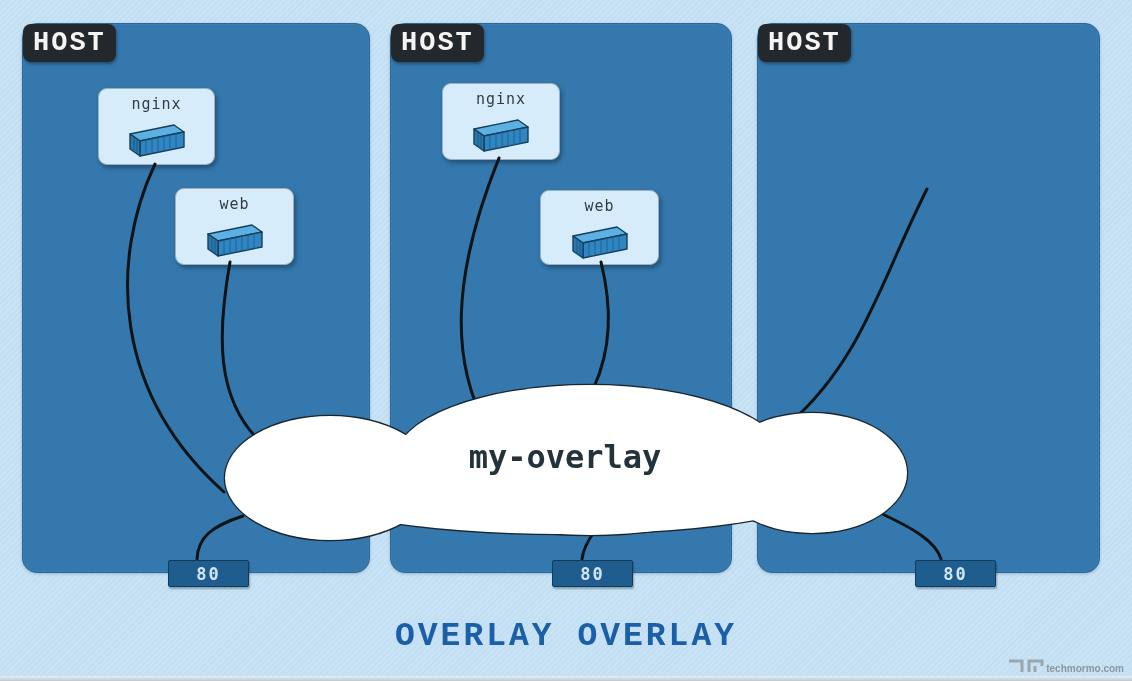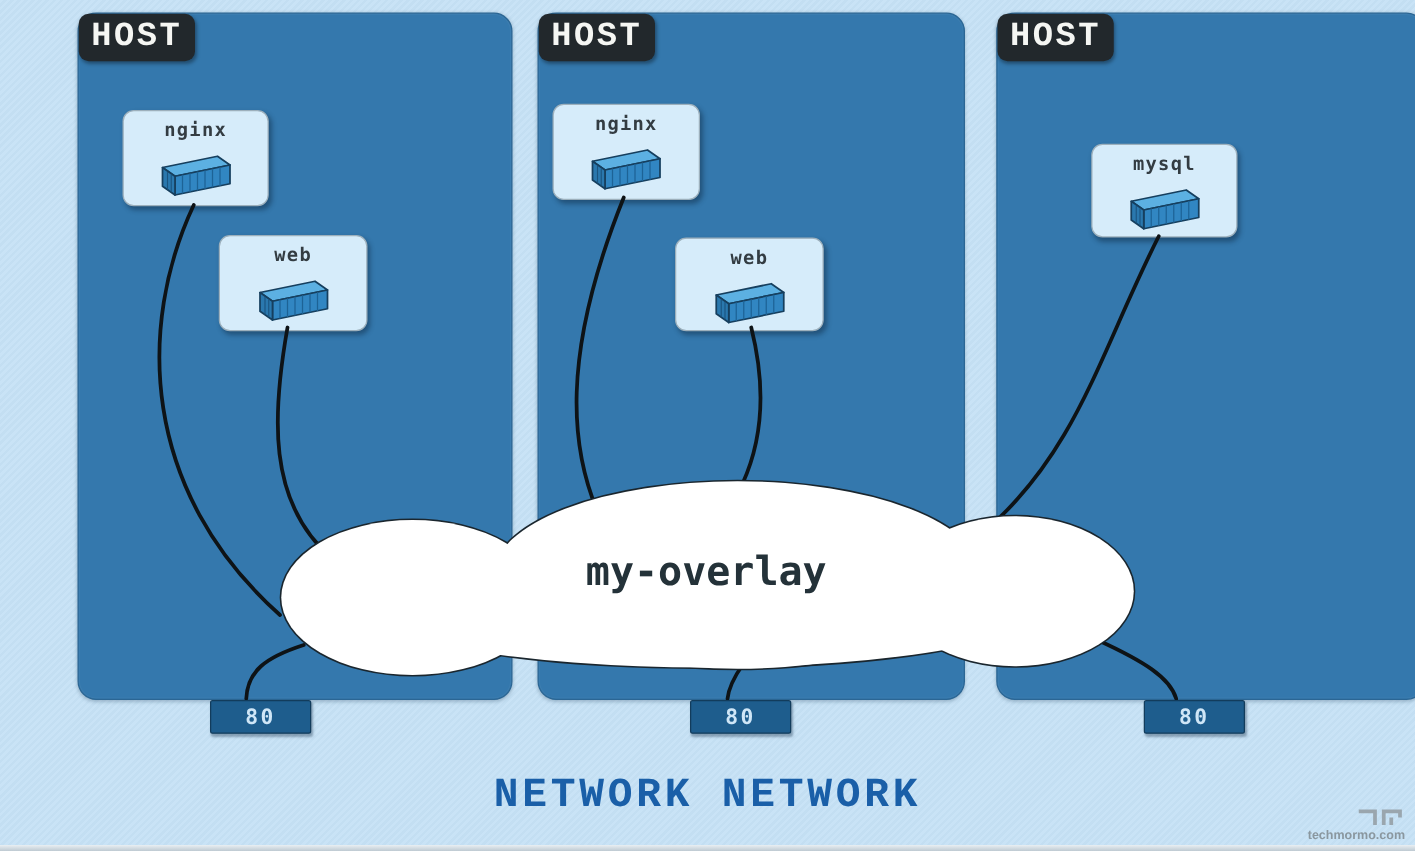--- a/index.html
+++ b/index.html
@@ -14,26 +14,25 @@
     background:#c6e2f6;
     background-image:repeating-linear-gradient(135deg, rgba(255,255,255,0.05) 0 2px, rgba(0,0,0,0.015) 2px 4px);
   }
   
   .bottom-strip{
     position:absolute;left:0;bottom:0;width:100%;height:5px;
     background:linear-gradient(#e9eff3,#bcc8d0);
   }
   
   .host{
-    position:absolute;top:10px;height:548px;
+    position:absolute;top:23px;height:548px;
     background:#3478ad;
     border:1px solid #2b6694;
     border-radius:15px;
     box-shadow:0 1px 3px rgba(20,50,80,0.25), inset 0 0 0 1px rgba(255,255,255,0.04);
-    margin-left:40px;
   }
   #host-1{left:22px;width:346px;}
   #host-2{left:390px;width:340px;}
   #host-3{left:757px;width:341px;}
   .host-tag{
     position:absolute;left:0;top:0;
     min-width:82px;height:38px;
     box-sizing:border-box;
     background:#22282c;
     color:#f5f6f3;
@@ -52,21 +51,21 @@
     position:absolute;
     background:#d6ecfa;
     border:1.5px solid #9db0bc;
     border-radius:9px;
     box-shadow:2px 3px 4px rgba(10,35,60,0.45);
     display:flex;flex-direction:column;align-items:center;
     z-index:4;
   }
   .card .card-label{
     font-family:"DejaVu Sans Mono", monospace;
-    font-weight:bold;
+    font-weight:normal;
     font-size:15px;
     color:#333c42;
     margin-top:6px;
     letter-spacing:1px;
   }
   .card .icon-wrap{margin-top:1px;line-height:0;}
   #card-h1-nginx{left:98px;top:88px;width:115px;height:75px;}
   #card-h1-web{left:175px;top:188px;width:117px;height:75px;}
   #card-h2-nginx{left:442px;top:83px;width:116px;height:75px;}
   #card-h2-web{left:540px;top:190px;width:117px;height:73px;}
@@ -115,21 +114,21 @@
     font-family:"Liberation Mono", monospace;
     font-weight:bold;
     font-size:33px;
     letter-spacing:3px;
     color:#1a5fa8;
     z-index:6;
   }
   
   .watermark{
     position:absolute;right:8px;bottom:7px;
-    display:flex;flex-direction:column;align-items:flex-end;
+    display:flex;flex-direction:row;align-items:flex-end;
     z-index:6;
   }
   .watermark .wm-text{
     font-family:"Liberation Sans", sans-serif;
     font-weight:bold;
     font-size:10px;
     color:#8a979f;
     margin-top:1px;
   }
 </style>
@@ -270,50 +269,26 @@
             <line x1="52" y1="19.7" x2="52" y2="34.7"></line>
         </g>
         <g stroke="#1a5580" stroke-width="0.9">
           <line x1="10" y1="23.5" x2="10" y2="37.5"></line>
             <line x1="13" y1="25.5" x2="13" y2="39.5"></line>
         </g>
       </svg>
     </div>
   </div>
 
-  <div class="card" id="card-h3-mysql">
-    <div class="card-label">mysql</div>
-    <div class="icon-wrap">
-      <svg width="66" height="46" viewBox="0 0 66 46">
-        <g stroke="#163f5e" stroke-width="1.4" stroke-linejoin="round">
-          <polygon points="6,20 50,11 60,18 16,27" fill="#5cb0e2"></polygon>
-          <polygon points="16,27 60,18 60,33 16,42" fill="#3186c2"></polygon>
-          <polygon points="6,20 16,27 16,42 6,35" fill="#2a78ae"></polygon>
-        </g>
-        <g stroke="#1d6396" stroke-width="1">
-          <line x1="22" y1="25.8" x2="22" y2="40.8"></line>
-            <line x1="28" y1="24.5" x2="28" y2="39.5"></line>
-          <line x1="34" y1="23.3" x2="34" y2="38.3"></line>
-            <line x1="40" y1="22.1" x2="40" y2="37.1"></line>
-          <line x1="46" y1="20.9" x2="46" y2="35.9"></line>
-            <line x1="52" y1="19.7" x2="52" y2="34.7"></line>
-        </g>
-        <g stroke="#1a5580" stroke-width="0.9">
-          <line x1="10" y1="23.5" x2="10" y2="37.5"></line>
-            <line x1="13" y1="25.5" x2="13" y2="39.5"></line>
-        </g>
-      </svg>
-    </div>
-  </div>
 
   <div class="port-badge" id="port-1">80</div>
   <div class="port-badge" id="port-2">80</div>
   <div class="port-badge" id="port-3">80</div>
 
-  <div class="diagram-title">NETWORK NETWORK</div>
+  <div class="diagram-title">OVERLAY OVERLAY</div>
 
   <div class="watermark">
     <svg width="40" height="16" viewBox="0 0 40 16">
       <g fill="none" stroke="#9aa6ae" stroke-width="3">
         <path d="M3,3 H16 V14"></path>
         <path d="M23,14 V3 H36 V8"></path>
         <path d="M29,14 V8"></path>
       </g>
     </svg>
     <div class="wm-text">techmormo.com</div>

